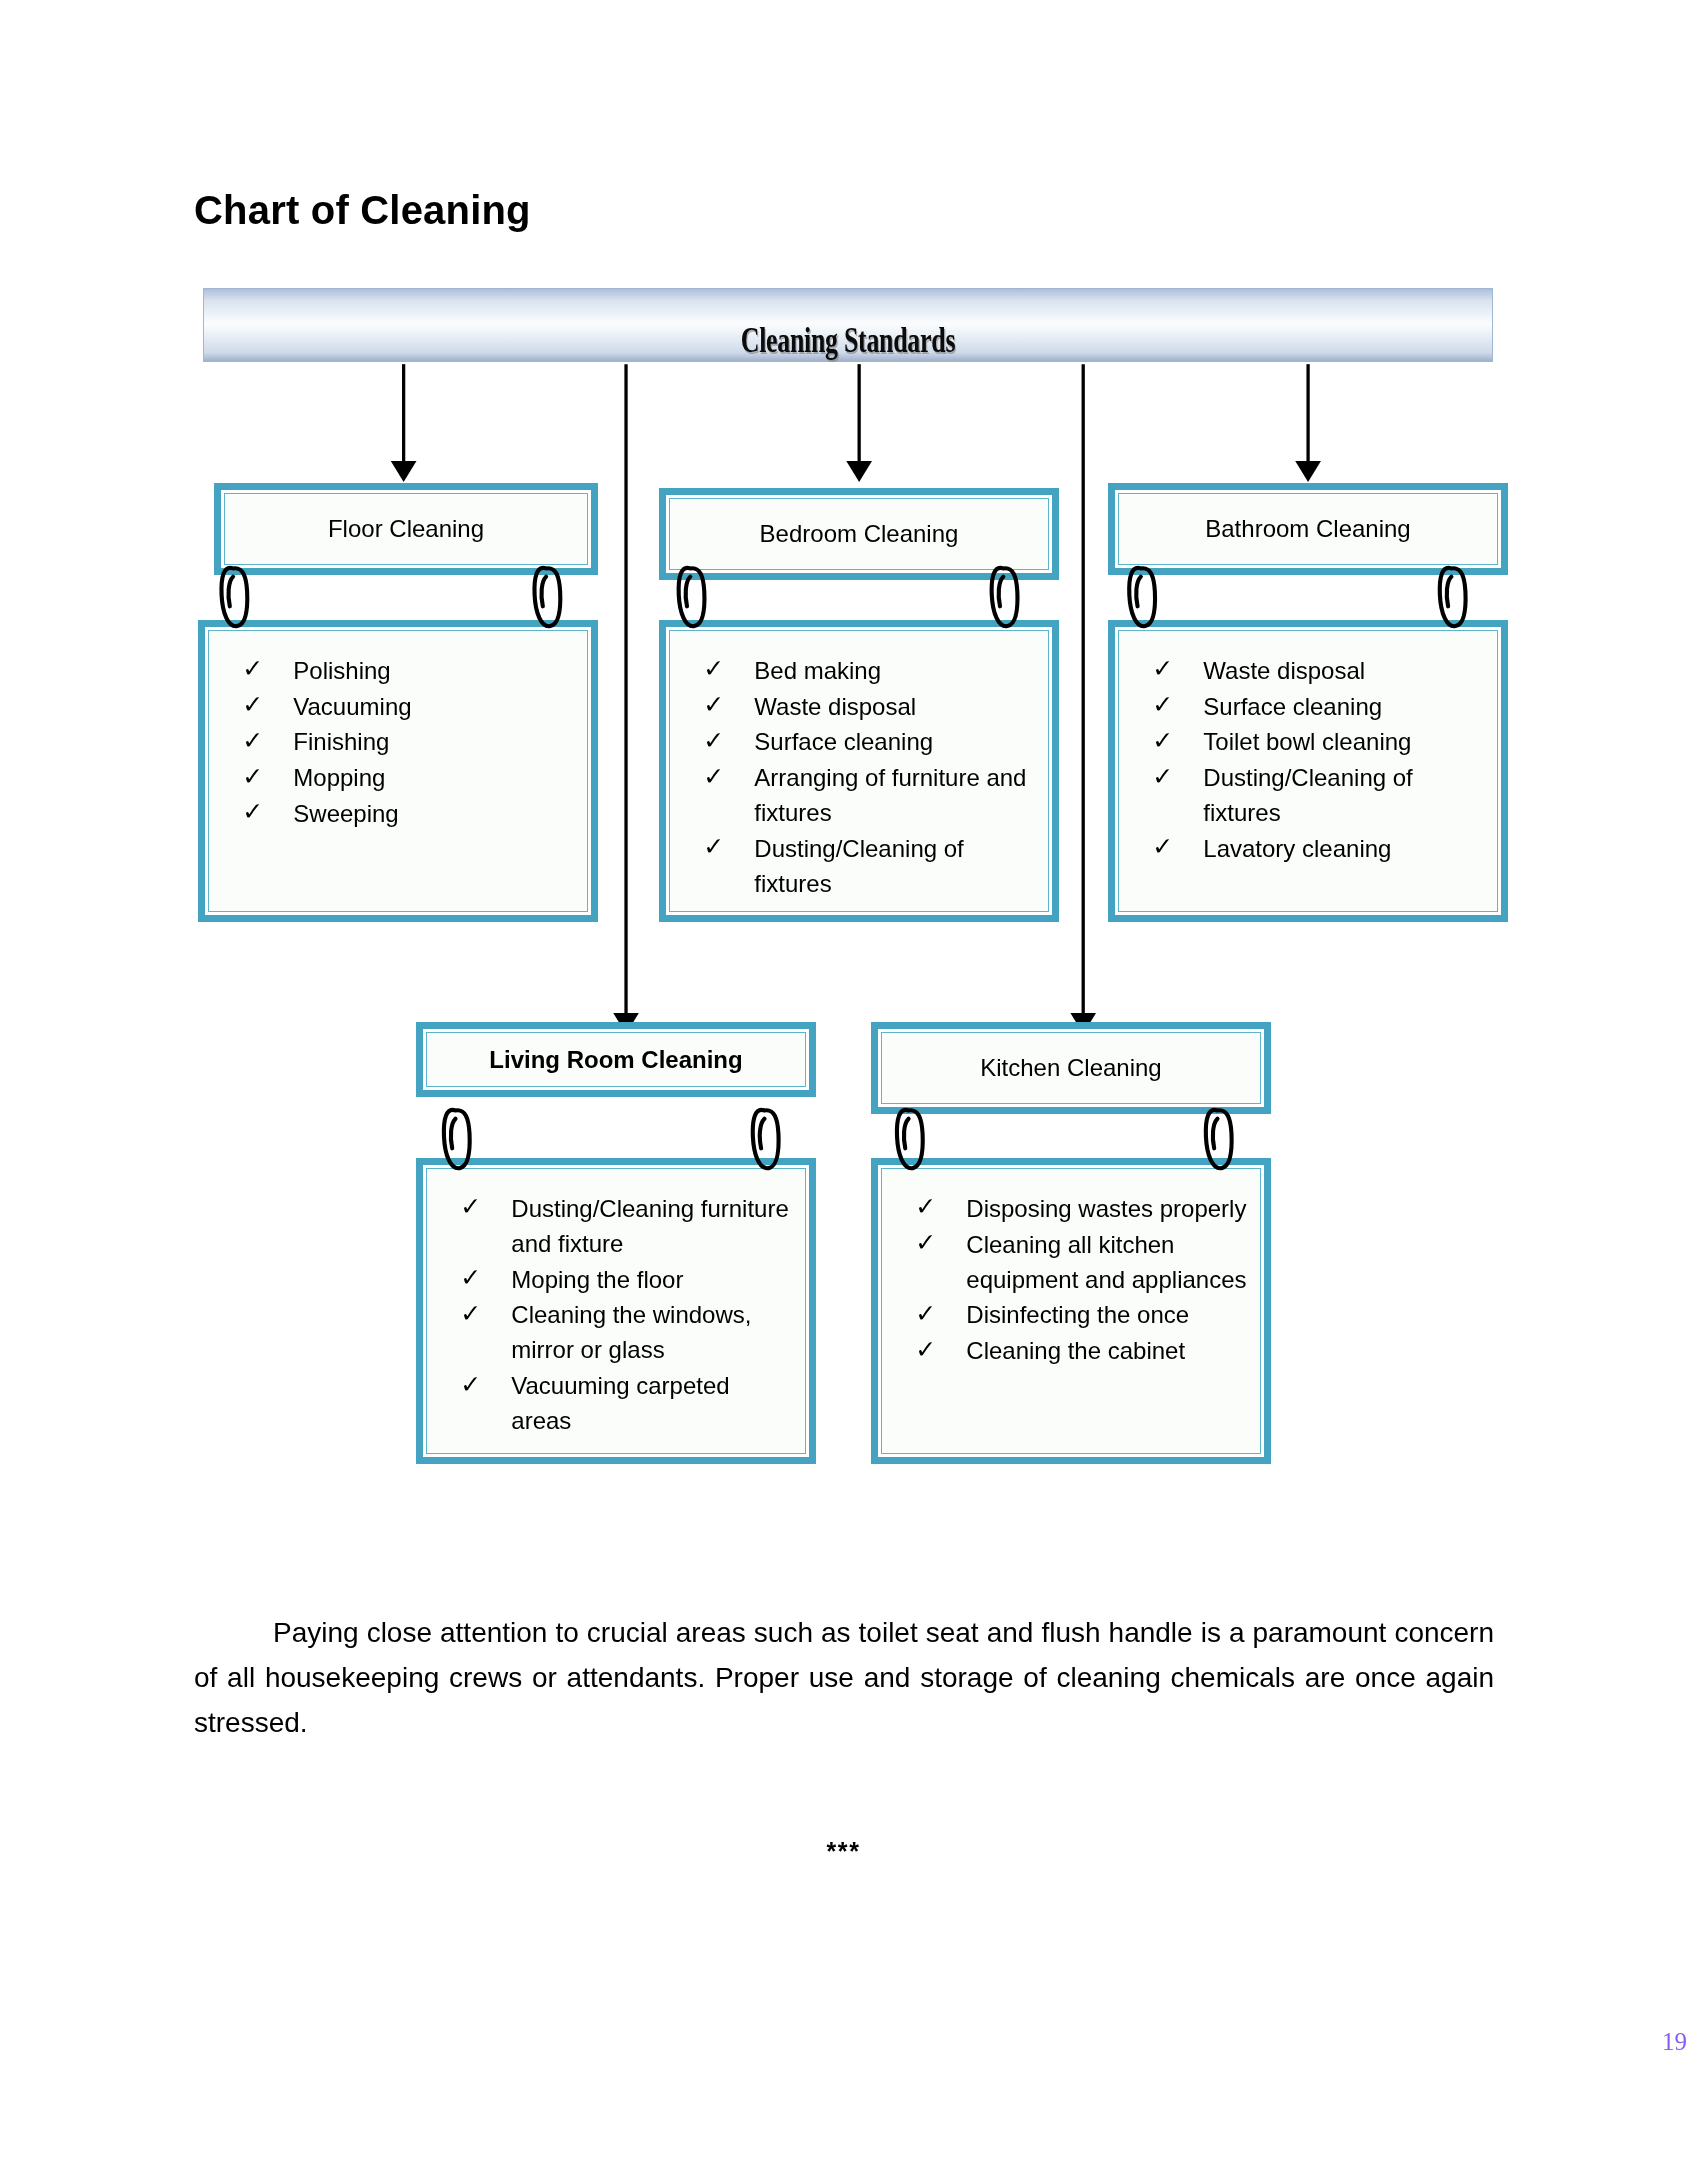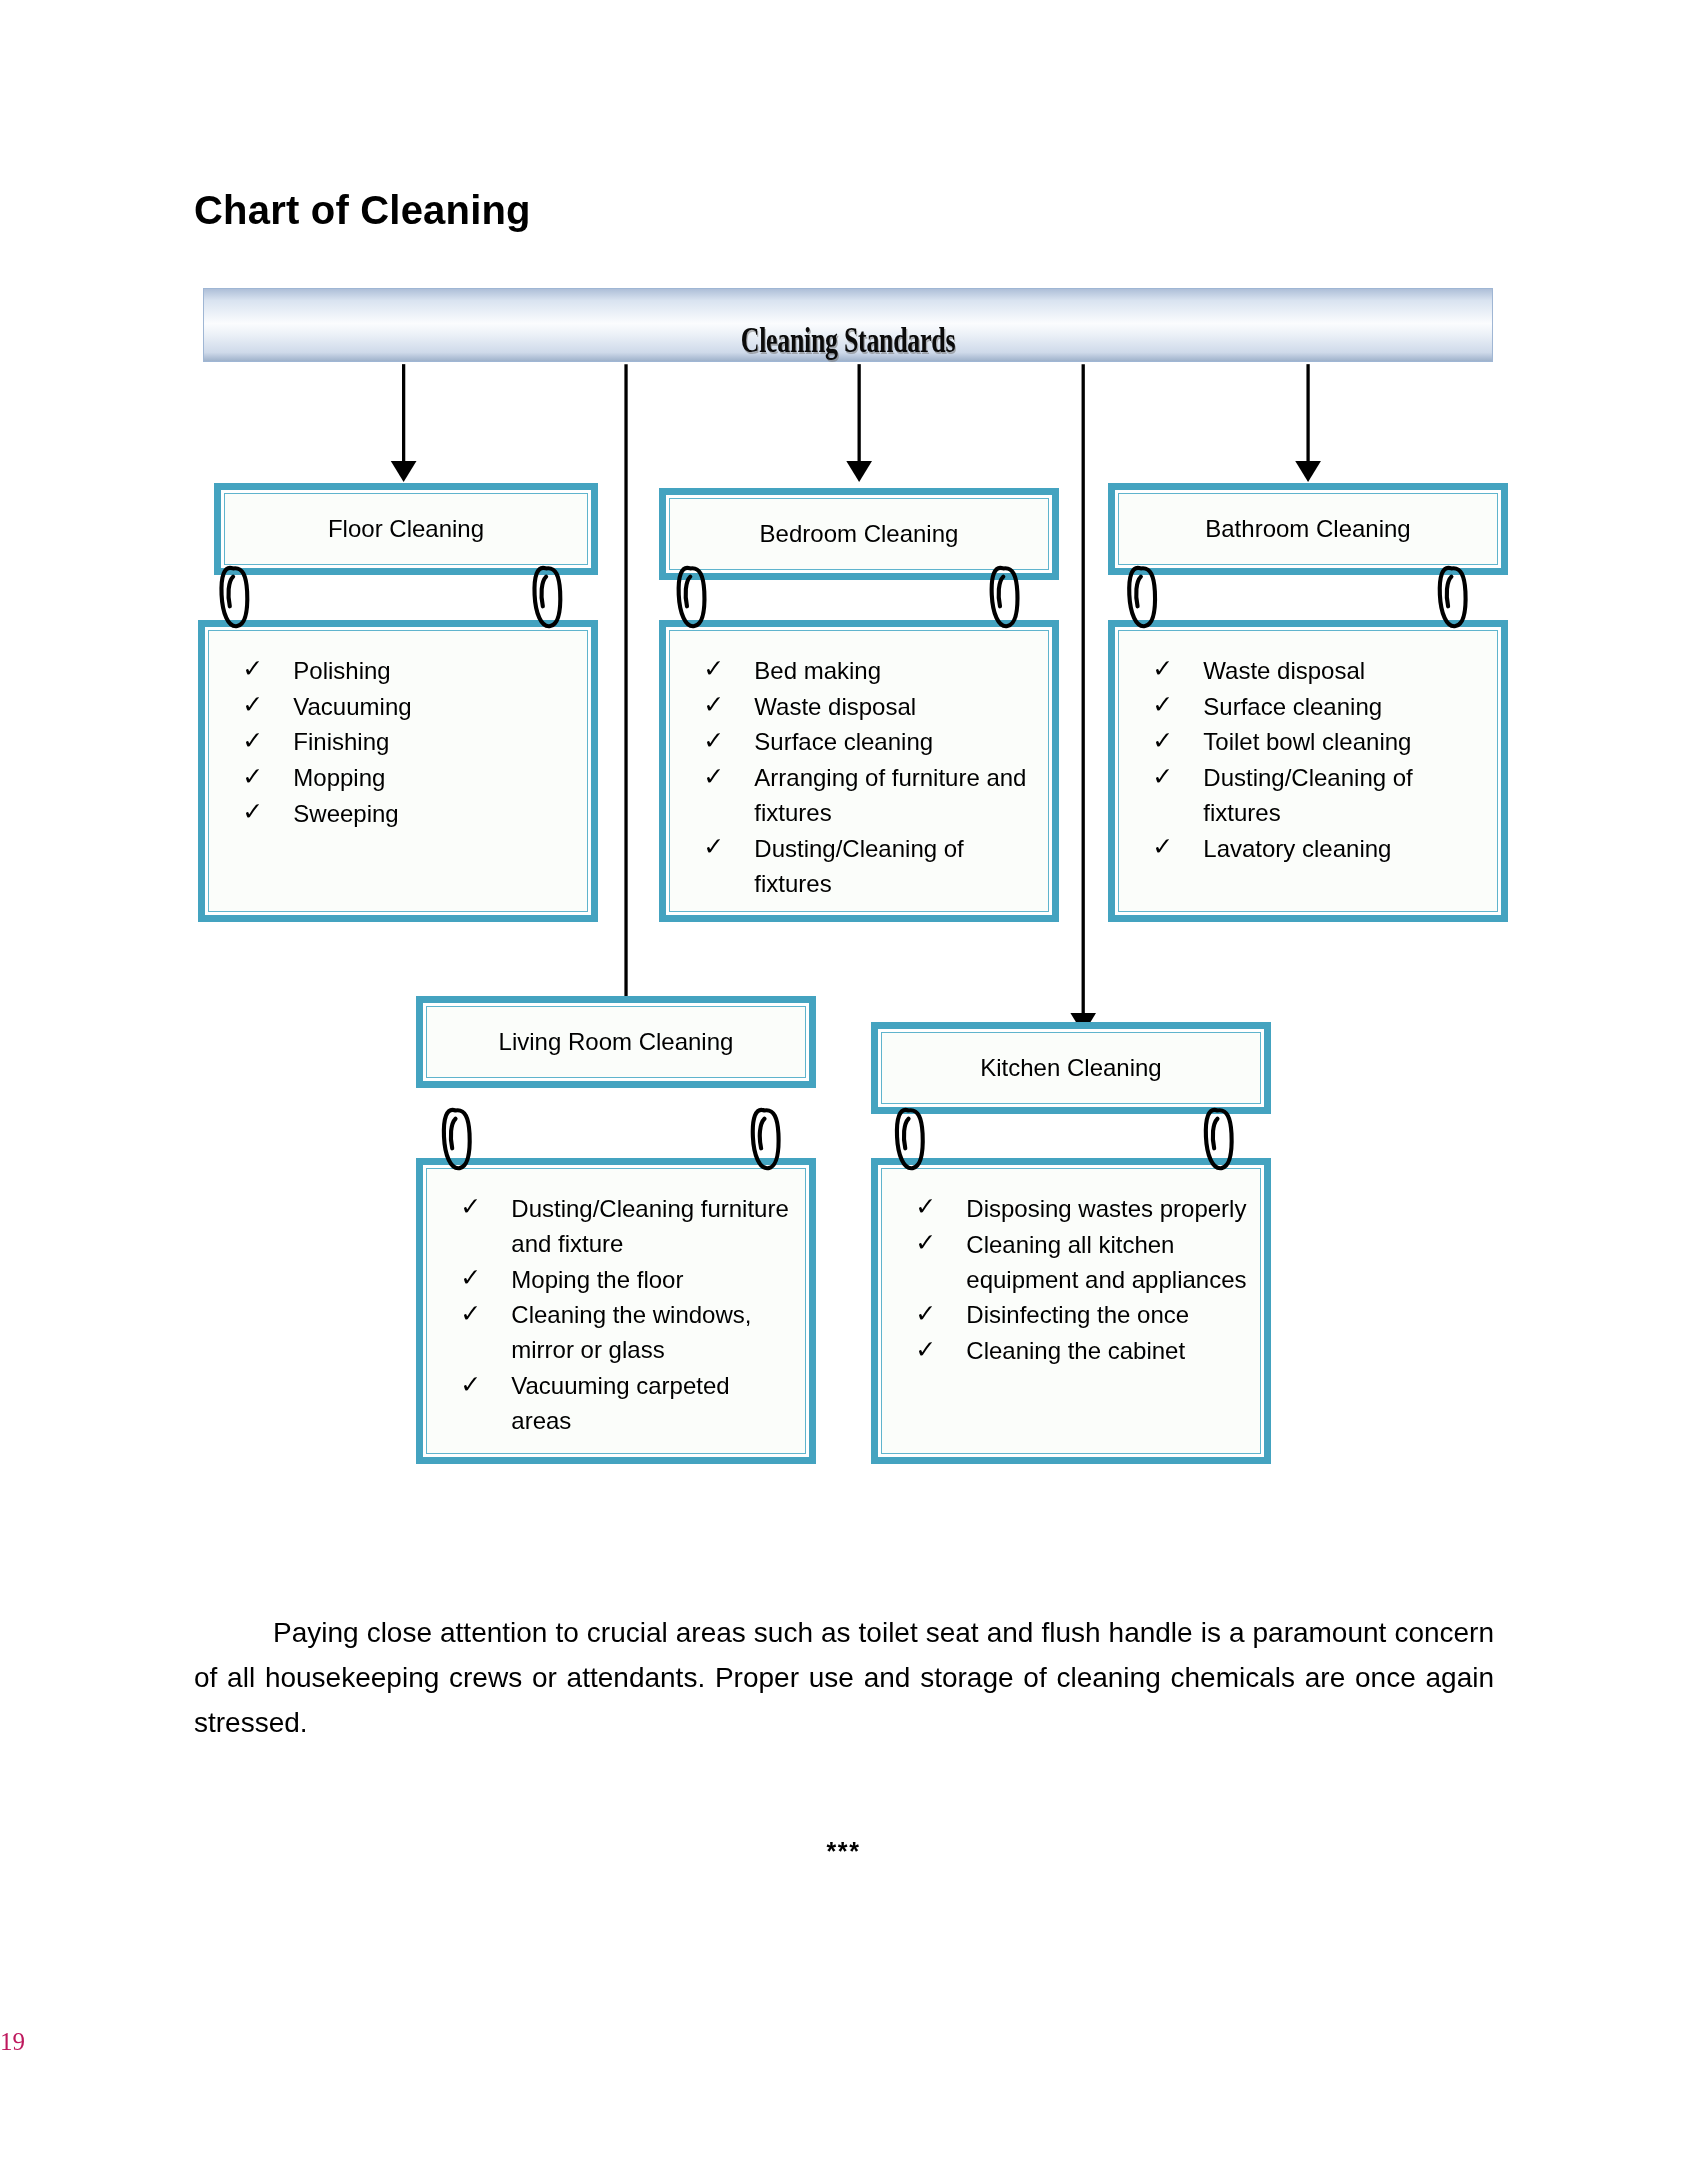--- a/index.html
+++ b/index.html
@@ -166,24 +166,24 @@
     font-weight: bold;
     font-size: 25px;
     letter-spacing: 1.6px;
     color: #000000;
   }
   .page-number {
     position: absolute;
     left: 0;
     top: 2028px;
     width: 1687px;
-    text-align: left;
+    text-align: right;
     font-family: "Liberation Serif", serif;
     font-size: 25px;
-    color: #be185d;
+    color: #8b5cf6;
   }
 </style>
 </head>
 <body>
 
 <div id="page">
 
   <div class="page-title">Chart of Cleaning</div>
 
   <div class="banner">
@@ -264,21 +264,21 @@
           <li><span class="tick">✓</span><span>Waste disposal</span></li>
           <li><span class="tick">✓</span><span>Surface cleaning</span></li>
           <li><span class="tick">✓</span><span>Toilet bowl cleaning</span></li>
           <li><span class="tick">✓</span><span>Dusting/Cleaning of fixtures</span></li>
           <li><span class="tick">✓</span><span>Lavatory cleaning</span></li>
         </ul>
       </div>
     </div>
   </div>
 
-  <div class="node" style="left:416px; top:996px; width:400px; height:92px;">
+  <div class="node" style="left:416px; top:1022px; width:400px; height:75px;font-weight:bold;">
     <div class="frame">
       <div class="frame-inner">
         <div class="node-title">Living Room Cleaning</div>
       </div>
     </div>
   </div>
 
   <div class="node" style="left:871px; top:1022px; width:400px; height:92px;">
     <div class="frame">
       <div class="frame-inner">

